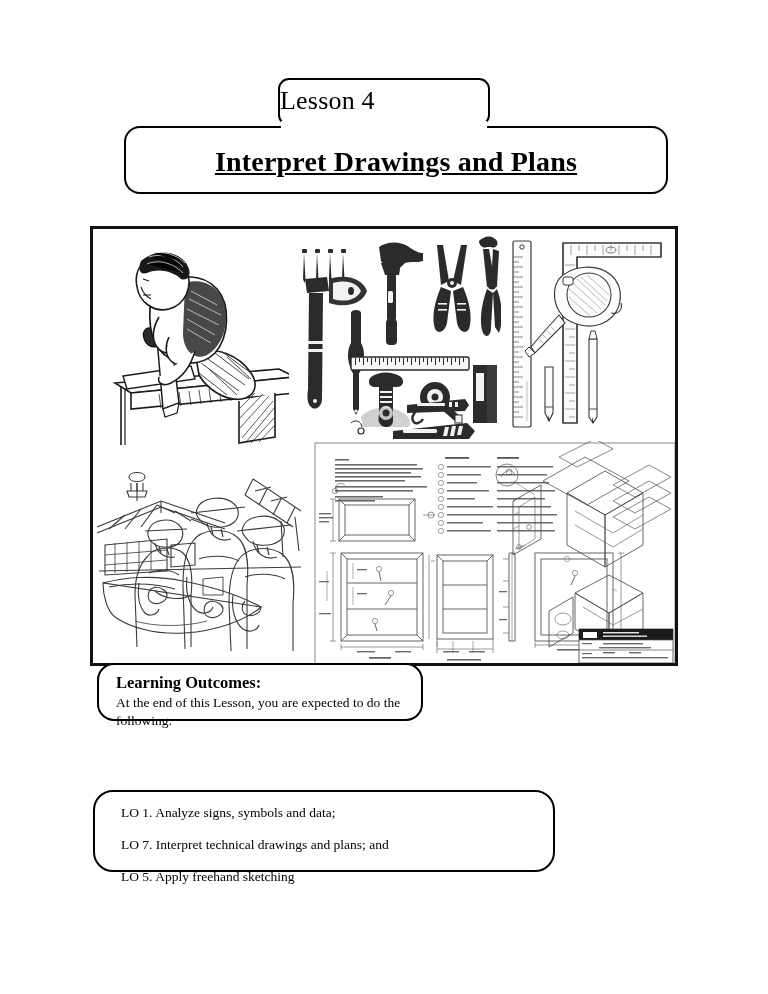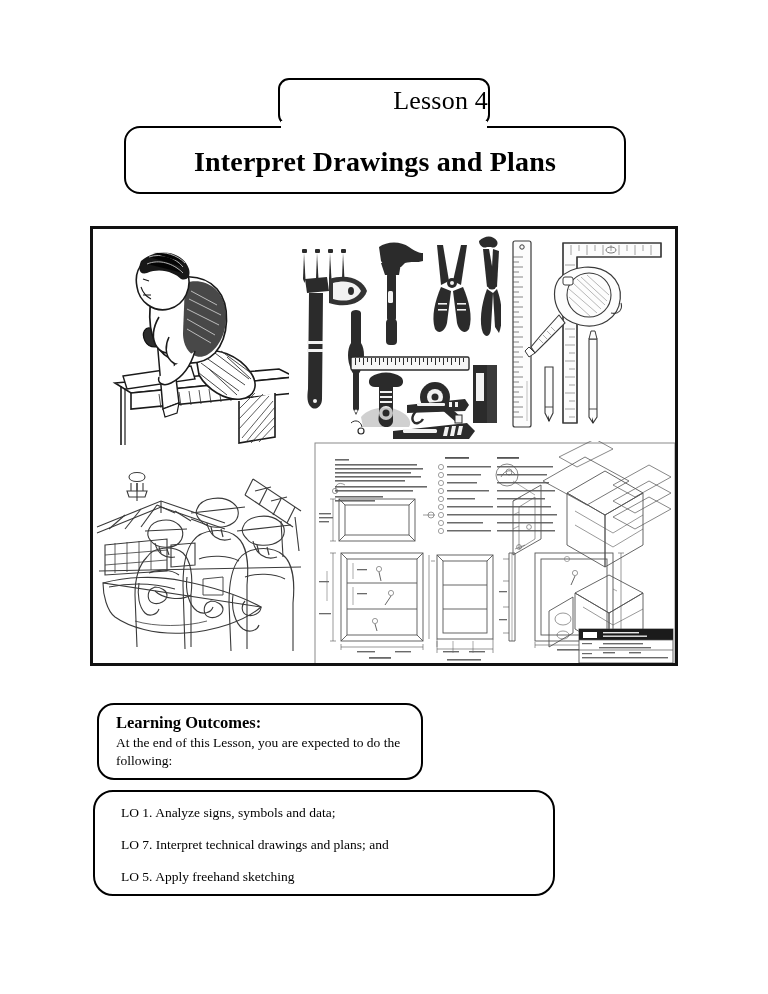--- a/index.html
+++ b/index.html
@@ -38,45 +38,46 @@
     left: 278px;
     top: 78px;
     width: 212px;
     height: 48px;
     border: 2.5px solid #000;
     border-radius: 11px;
     background: #ffffff;
     z-index: 3;
     display: flex;
     align-items: center;
-    justify-content: flex-end;
+    justify-content: flex-start;
   }
   .lesson-tab-label {
     font-size: 26px;
     line-height: 1;
     letter-spacing: 0.2px;
     font-weight: 400;
     color: #000;
     position: relative;
     top: -1px;
   }
 
   .title-box {
     position: absolute;
     left: 124px;
     top: 126px;
-    width: 502px;
+    width: 544px;
     height: 68px;
     border: 2.5px solid #000;
     border-radius: 16px;
     background: #ffffff;
     z-index: 2;
     display: flex;
     align-items: center;
     justify-content: center;
+    text-decoration: underline;
   }
   
   .tab-mask {
     position: absolute;
     left: 281px;
     top: 121px;
     width: 206px;
     height: 9px;
     background: #ffffff;
     z-index: 4;
@@ -114,23 +115,23 @@
   .cell-measure   { left: 408px; top: 2px;  width: 174px; height: 208px; }
   .cell-workers   { left: 2px;  top: 232px; width: 216px; height: 200px; }
   .cell-plans     { left: 220px; top: 212px; width: 364px; height: 226px; }
 
   .cell svg { display: block; width: 100%; height: 100%; }
 
   
   .lo-header-box {
     position: absolute;
     left: 97px;
-    top: 703px;
+    top: 663px;
     width: 326px;
-    height: 77px;
+    height: 58px;
     border: 2.5px solid #000;
     border-radius: 17px;
     background: #ffffff;
     z-index: 3;
     padding: 8px 0 0 17px;
   }
   .lo-title {
     font-size: 16.5px;
     font-weight: 700;
     line-height: 1.22;
@@ -143,21 +144,21 @@
     color: #000;
     padding-right: 0;
     margin-top: 1px;
   }
 
   .lo-list-box {
     position: absolute;
     left: 93px;
     top: 790px;
     width: 462px;
-    height: 106px;
+    height: 82px;
     border: 2.5px solid #000;
     border-radius: 20px;
     background: #ffffff;
     z-index: 2;
     padding: 13px 0 0 26px;
   }
   .lo-item {
     font-size: 13.5px;
     line-height: 1.2;
     color: #000;

